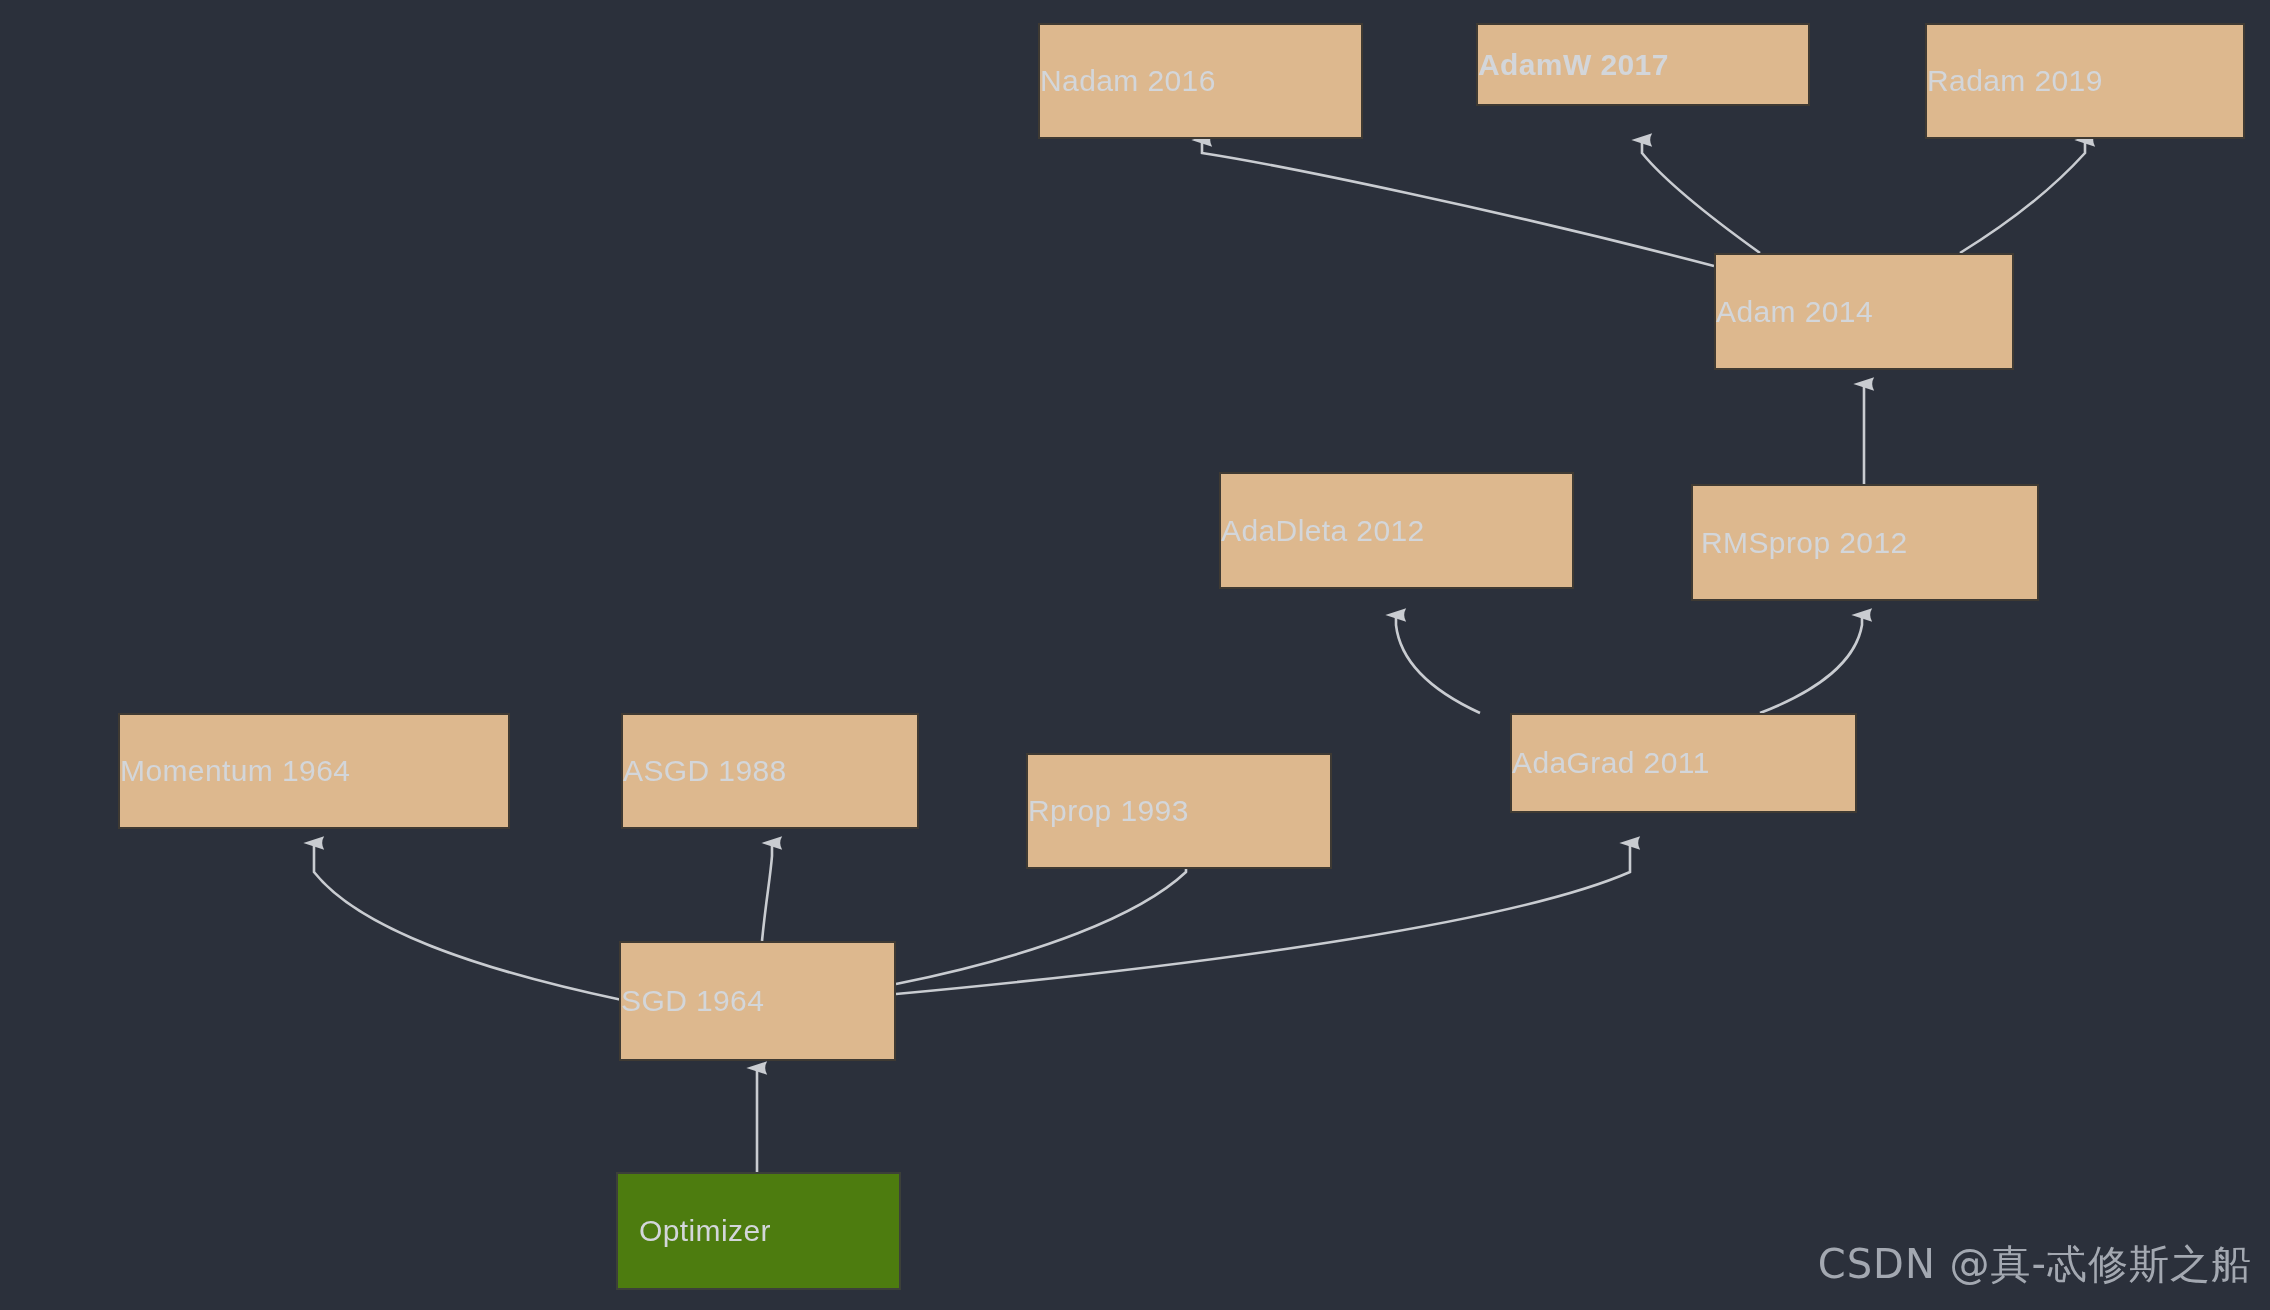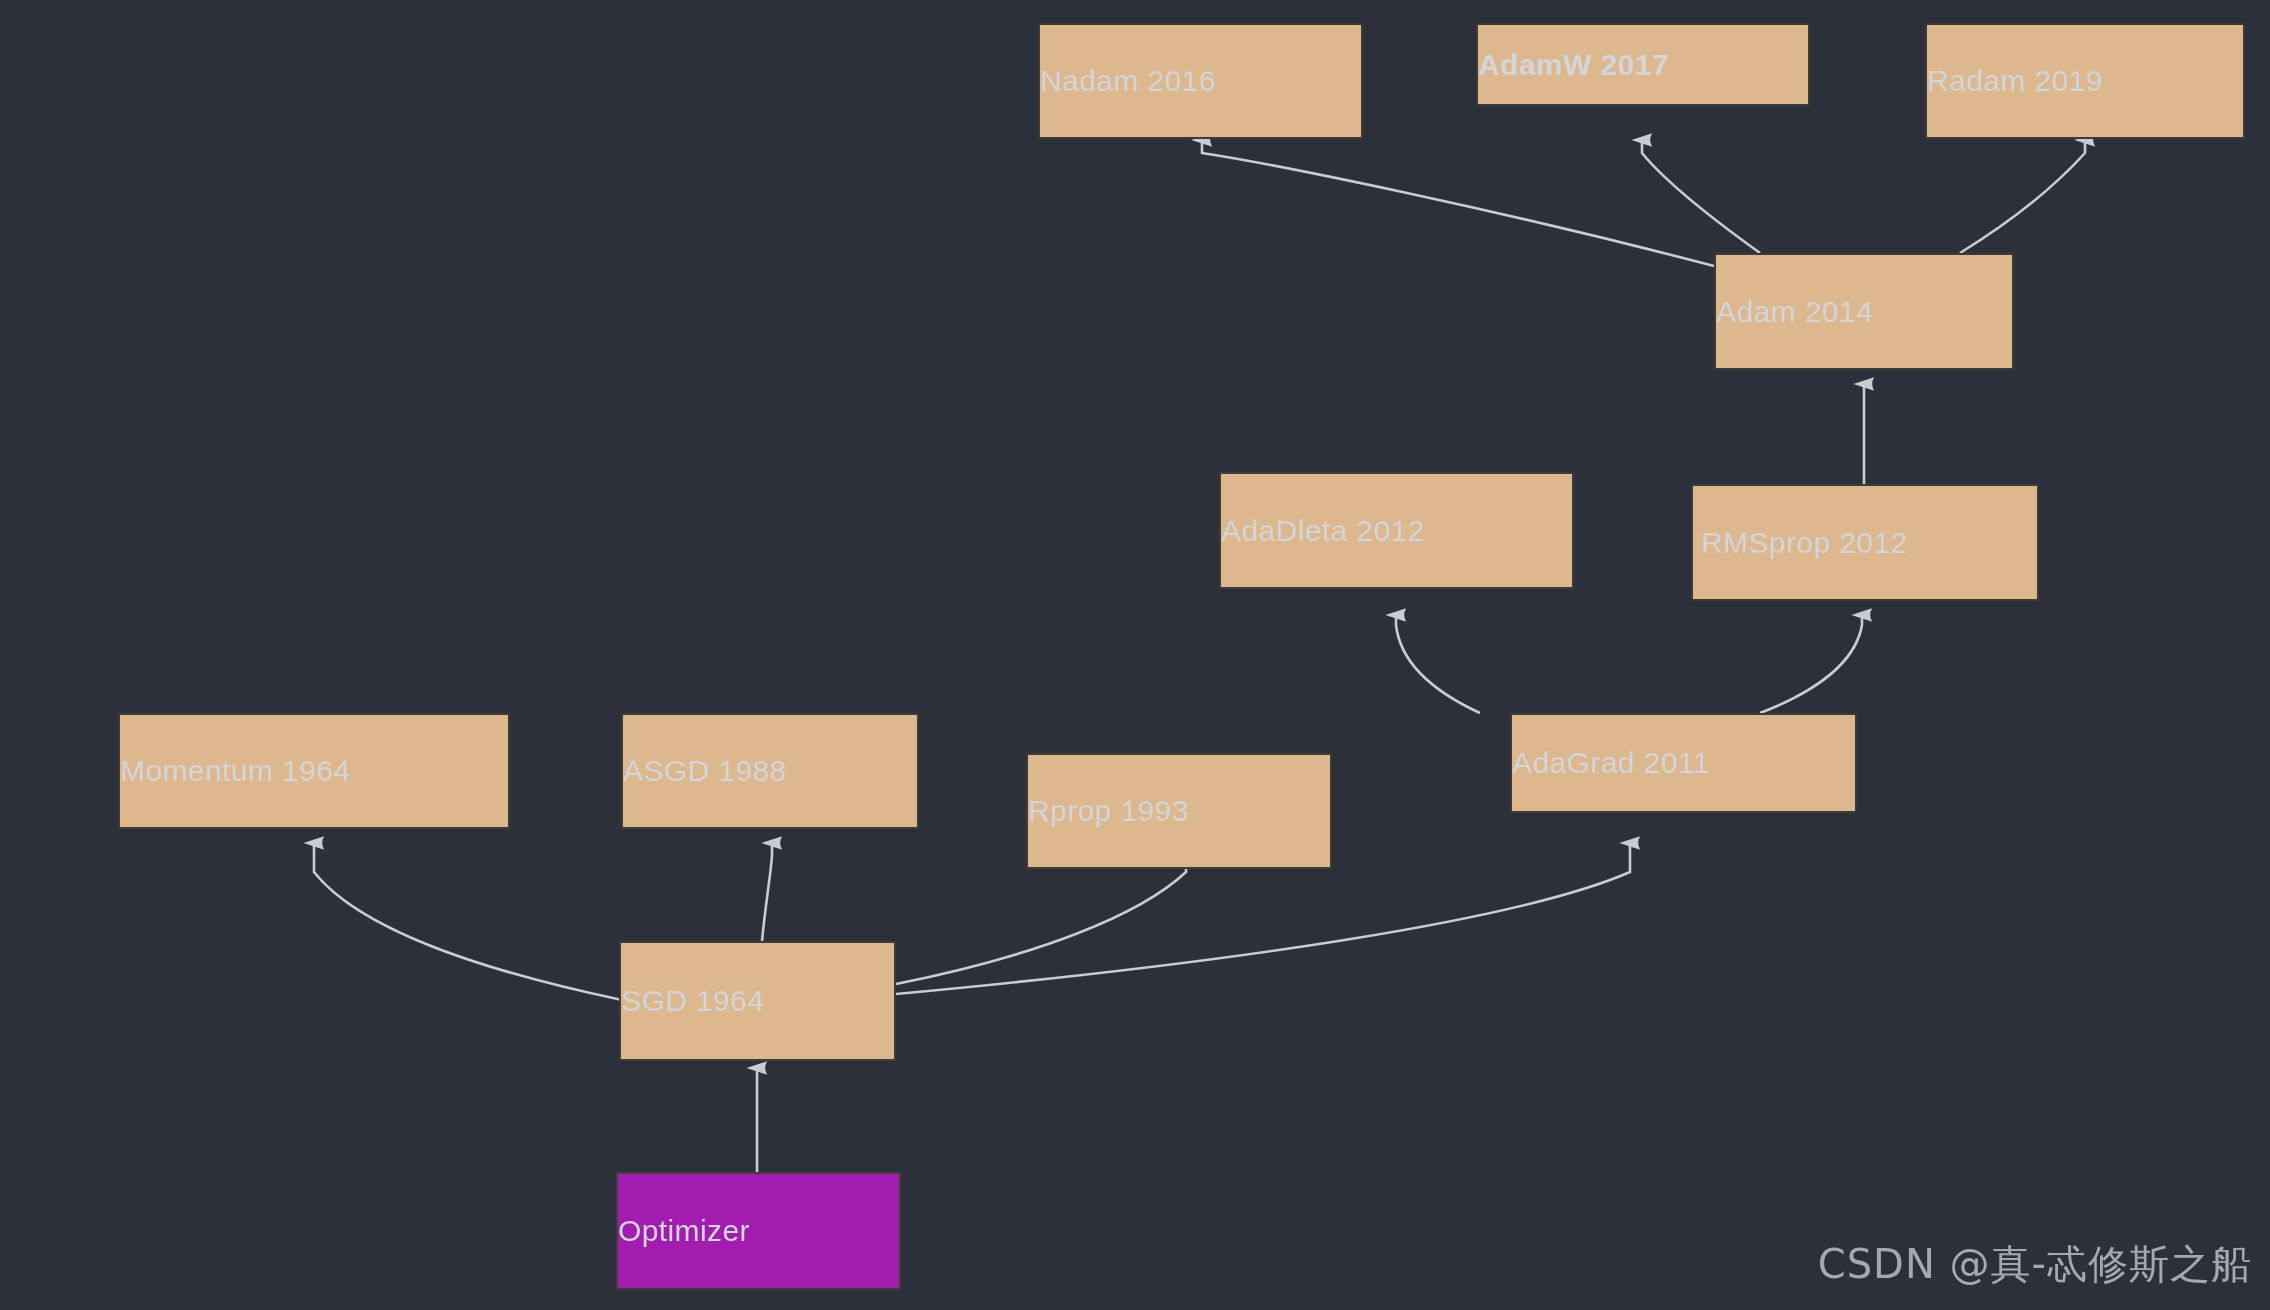--- a/index.html
+++ b/index.html
@@ -30,21 +30,21 @@
     align-items: center;
     justify-content: flex-start;
     border: 2px solid #3a3631;
     color: #d3d6da;
     font-size: 30px;
     letter-spacing: 0.4px;
     font-weight: 400;
     user-select: none;
   }
   .node.fill-tan   { background: #ddb88e; border-color: #3f3a33; }
-  .node.fill-green { background: #a21caf; border-color: #3c4039; }
+  .node.fill-green { background: #4d7c0f; border-color: #3c4039; padding-left: 21px; }
   .node-label { pointer-events: none; }
   #watermark {
     position: absolute;
     right: 18px;
     bottom: 18px;
     color: #b9bec6;
     opacity: 0.85;
     font-size: 40px;
     font-family: "DejaVu Sans", "Liberation Sans", sans-serif;
     letter-spacing: 1px;

